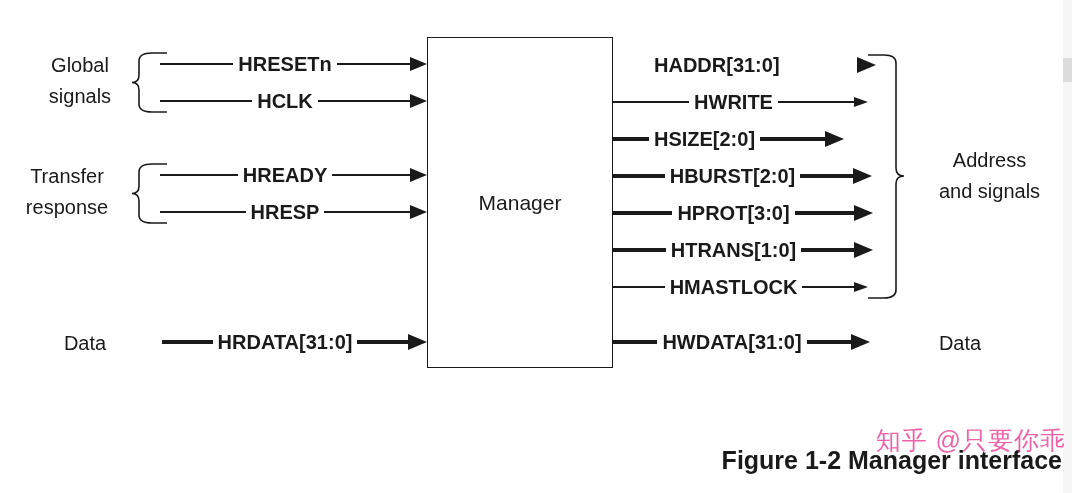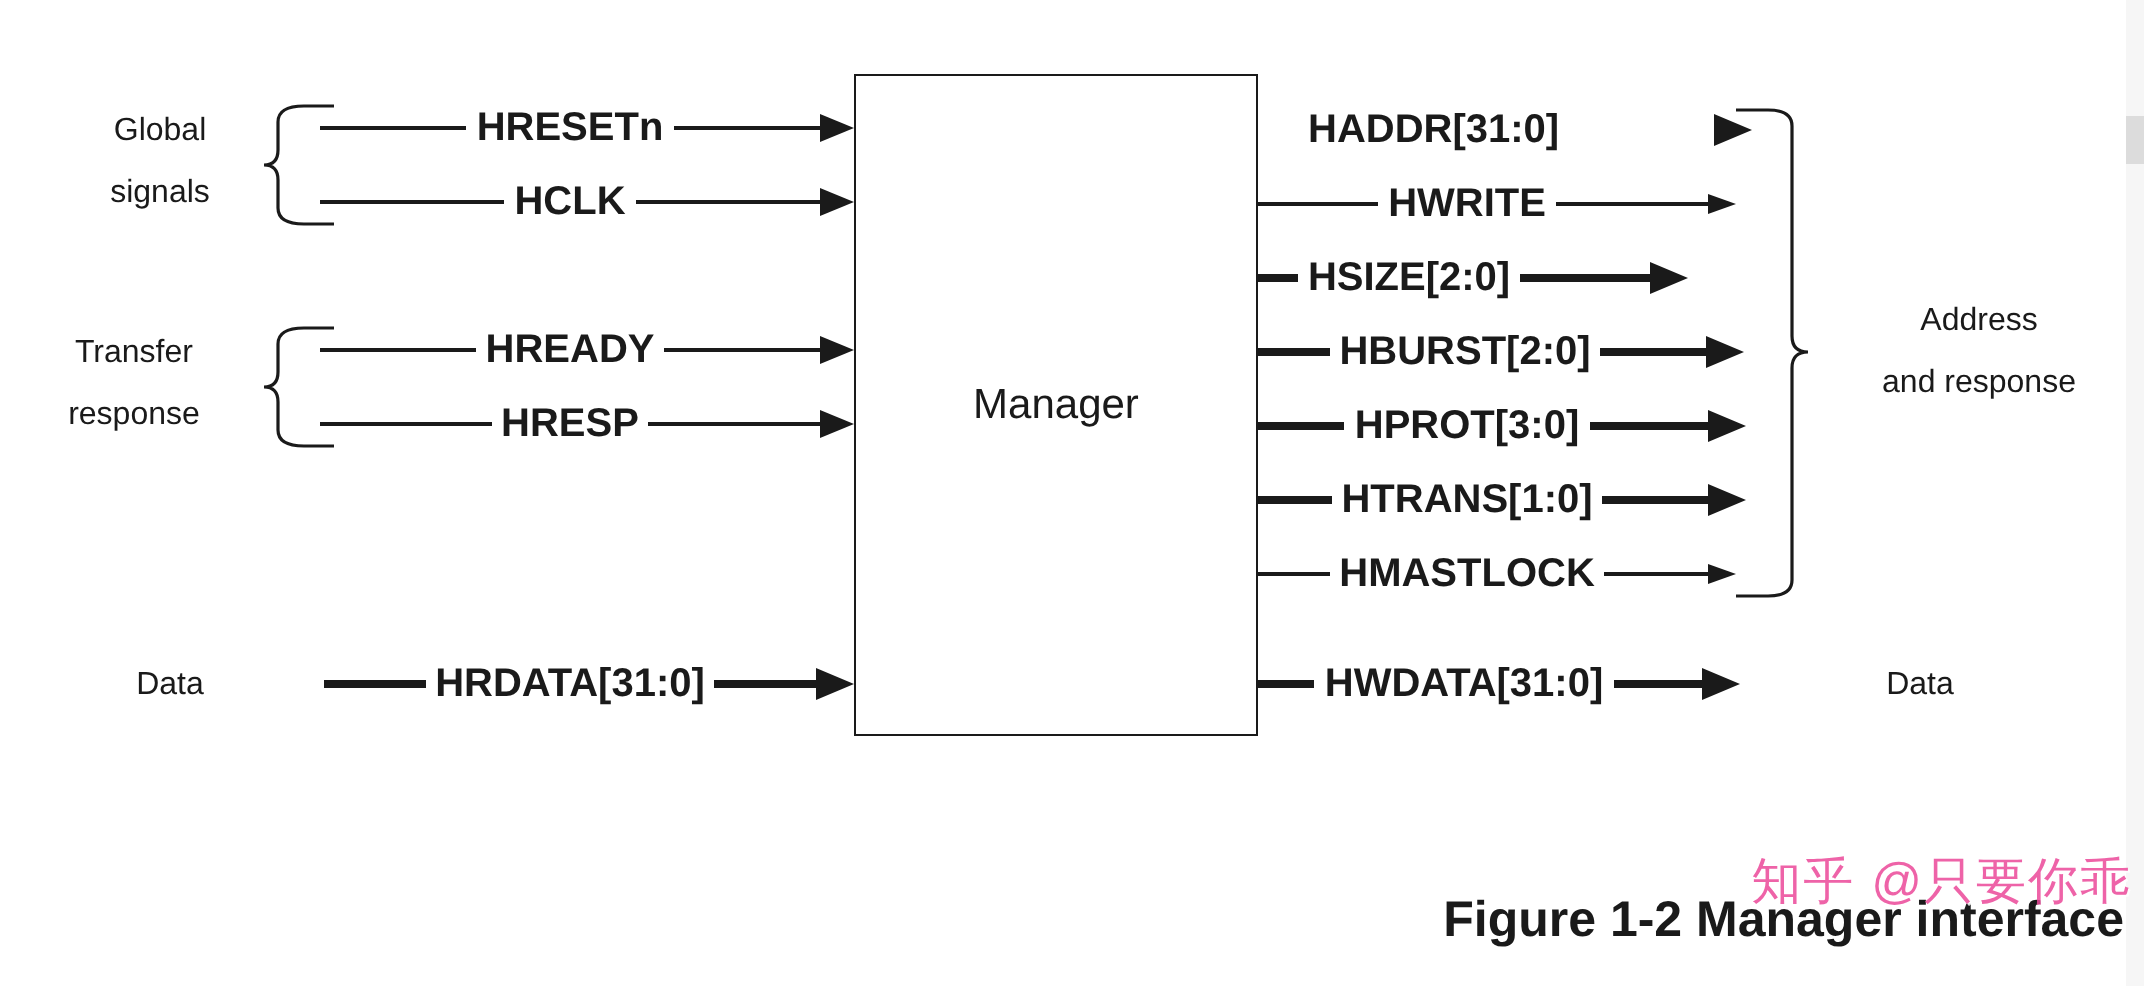--- a/index.html
+++ b/index.html
@@ -4,21 +4,21 @@
 <style>
   html,body { margin:0; padding:0; background:#ffffff; }
   #stage {
     position:relative; width:1072px; height:493px;
     background:#ffffff; overflow:hidden;
     font-family:"Liberation Sans", sans-serif;
     color:#1a1a1a;
   }
   
   .block {
-    position:absolute; left:427px; top:37px; width:202px; height:331px;
+    position:absolute; left:427px; top:37px; width:186px; height:331px;
     border:1.6px solid #1a1a1a; background:#ffffff;
     display:flex; align-items:center; justify-content:center;
     box-sizing:border-box; z-index:2;
   }
   .block-label { font-size:21px; color:#1a1a1a; }
 
   
   .sig-row {
     position:absolute; display:flex; align-items:center;
     transform:translateY(-50%); z-index:1;
@@ -30,21 +30,21 @@
     padding:0 5px; line-height:1;
   }
   .arrow { width:0; height:0; border-style:solid;
            border-color:transparent transparent transparent #1a1a1a; flex:0 0 auto; }
   .arrow.big   { border-width:8px 0 8px 19px; }
   .arrow.med   { border-width:7px 0 7px 17px; }
   .arrow.small { border-width:5.5px 0 5.5px 14px; }
 
   
   .group-label {
-    position:absolute; text-align:center; font-size:16px;
+    position:absolute; text-align:center; font-size:20px;
     line-height:31px; white-space:nowrap;
   }
   .single-line { line-height:26px; }
 
   .brace { position:absolute; z-index:1; }
   .brace path { fill:none; stroke:#1a1a1a; stroke-width:1.6px; }
 
   
   .caption {
     position:absolute; right:10px; top:446px;
@@ -172,20 +172,20 @@
     <div class="wire thick"></div>
     <div class="arrow big"></div>
   </div>
 
   <svg class="brace" style="left:862px; top:50px;" width="50" height="255" viewBox="0 0 50 255">
     <path d="M 6,5 L 22,5 Q 34,5 34,13 L 34,118 Q 34,126 42,126 Q 34,126 34,134 L 34,240 Q 34,248 22,248 L 6,248"></path>
   </svg>
 
   <div class="group-label" style="left:922px; top:145px; width:135px;">
     <div>Address</div>
-    <div>and response</div>
+    <div>and signals</div>
   </div>
   <div class="group-label single-line" style="left:925px; top:330px; width:70px;">Data</div>
 
   <div class="caption">Figure 1-2 Manager interface</div>
   <div class="watermark">知乎 @只要你乖</div>
 
 </div>
 
 </body></html>

